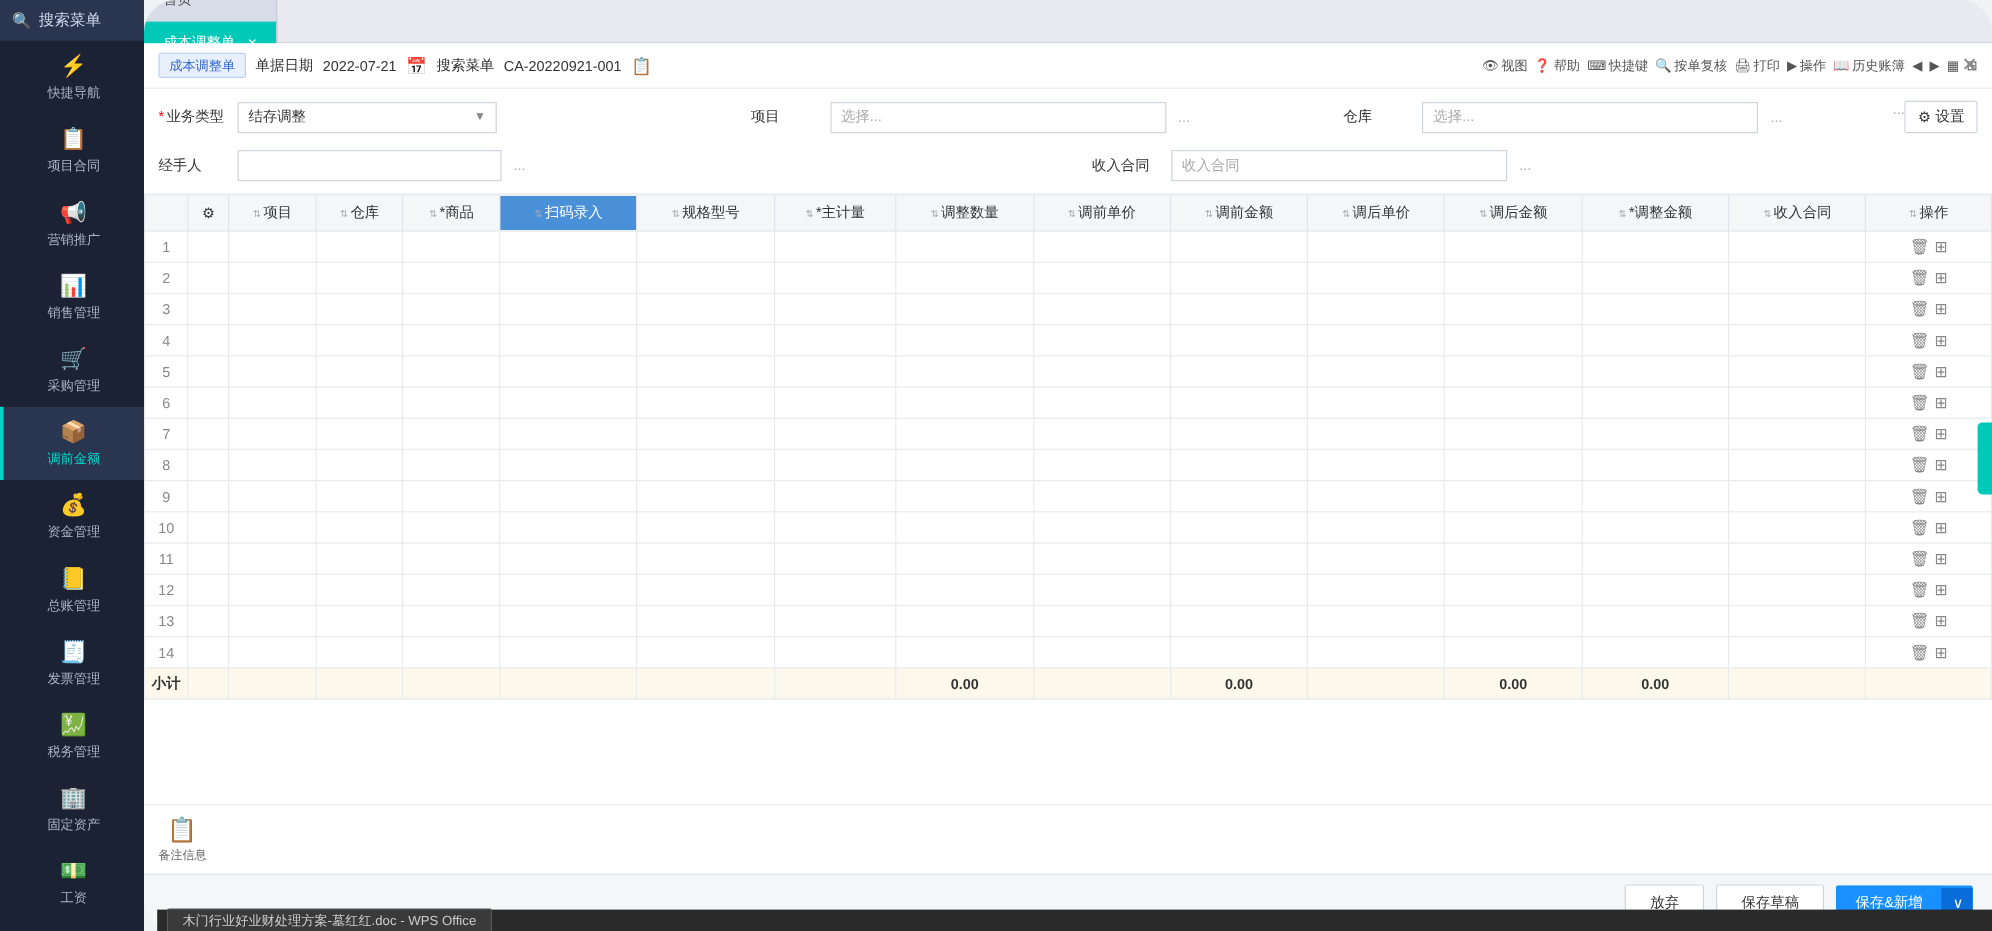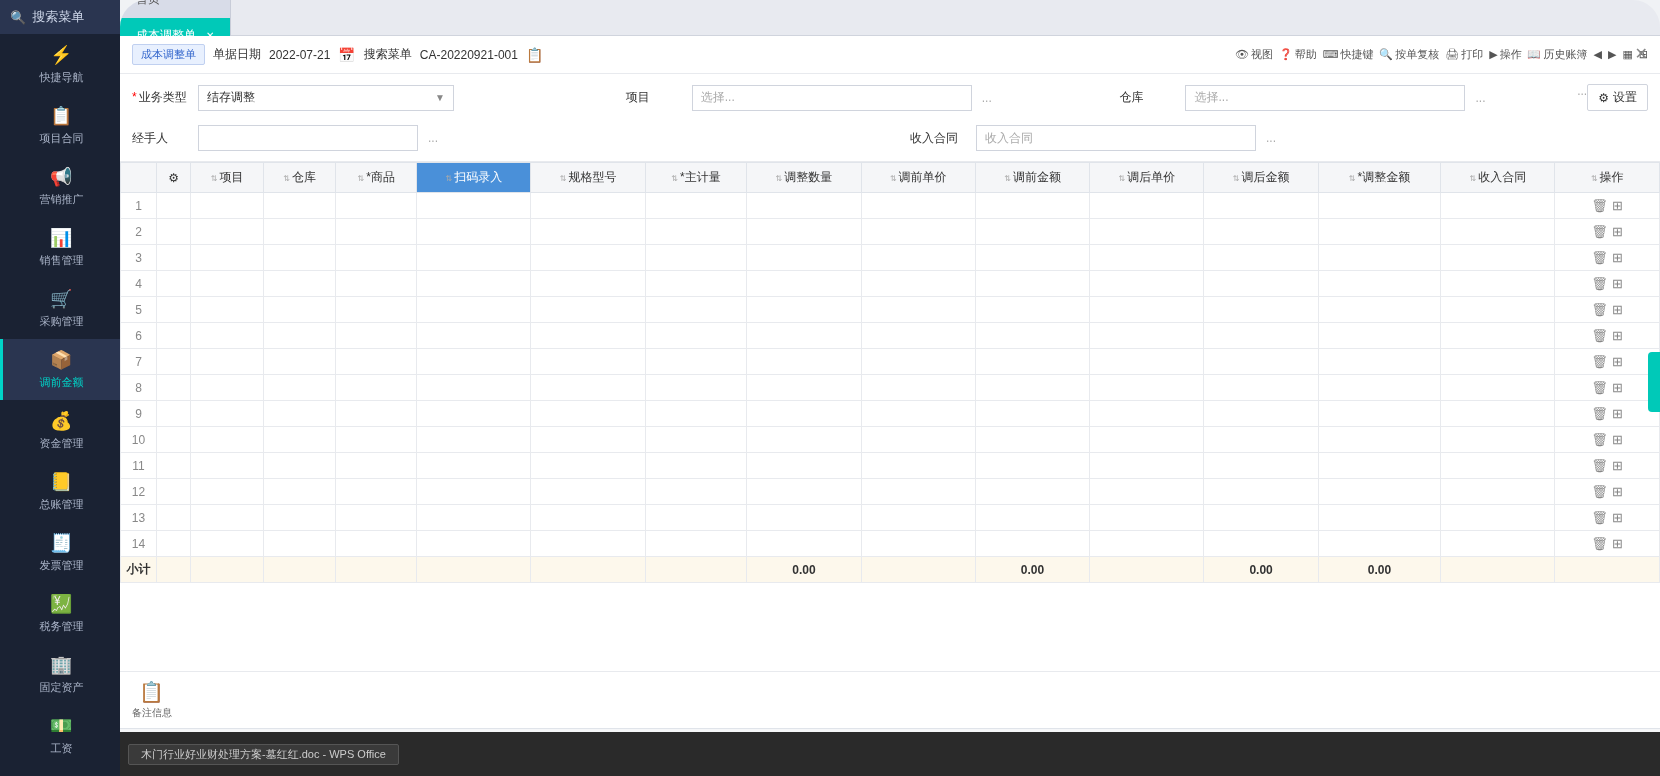--- a/index.html
+++ b/index.html
@@ -252,28 +252,28 @@
       padding: 0;
       border-radius: 2px;
       overflow: hidden;
     }
     .btn-success-main { padding: 6px 16px; cursor: pointer; background: #1890ff; color: #fff; border: none; font-size: 12px; }
     .btn-success-arrow { padding: 6px 8px; cursor: pointer; background: #096dd9; color: #fff; border: none; font-size: 12px; border-left: 1px solid #096dd9; }
 
     
     .taskbar {
       background: #2a2a2a;
-      height: 44px;
+      height: 18px;
       display: flex;
       align-items: center;
       padding: 0 8px;
       gap: 8px;
       position: fixed;
       bottom: 0;
-      left: 120px;
+      left: 131px;
       right: 0;
     }
     .taskbar-item {
       background: #3a3a3a;
       color: #ccc;
       padding: 2px 12px;
       font-size: 11px;
       cursor: pointer;
       border: 1px solid #555;
       border-radius: 2px;
@@ -405,21 +405,21 @@
         <span>⊞</span>
       </div>
       <span class="close-btn">✕</span>
     </div>
 
     <div class="form-fields">
       <div class="form-row">
 
         <div class="field-group">
           <span class="field-label required">业务类型</span>
-          <div class="field-value" style="width:256px;">
+          <div class="field-value" style="width:216px;">
             <span>结存调整</span>
             <span class="dropdown-arrow">▼</span>
           </div>
         </div>
 
         <div class="field-group" style="margin-left: 40px;">
           <span class="field-label">项目</span>
           <div class="field-value" style="width:280px;">
             <span style="color:#aaa;">选择...</span>
           </div>

